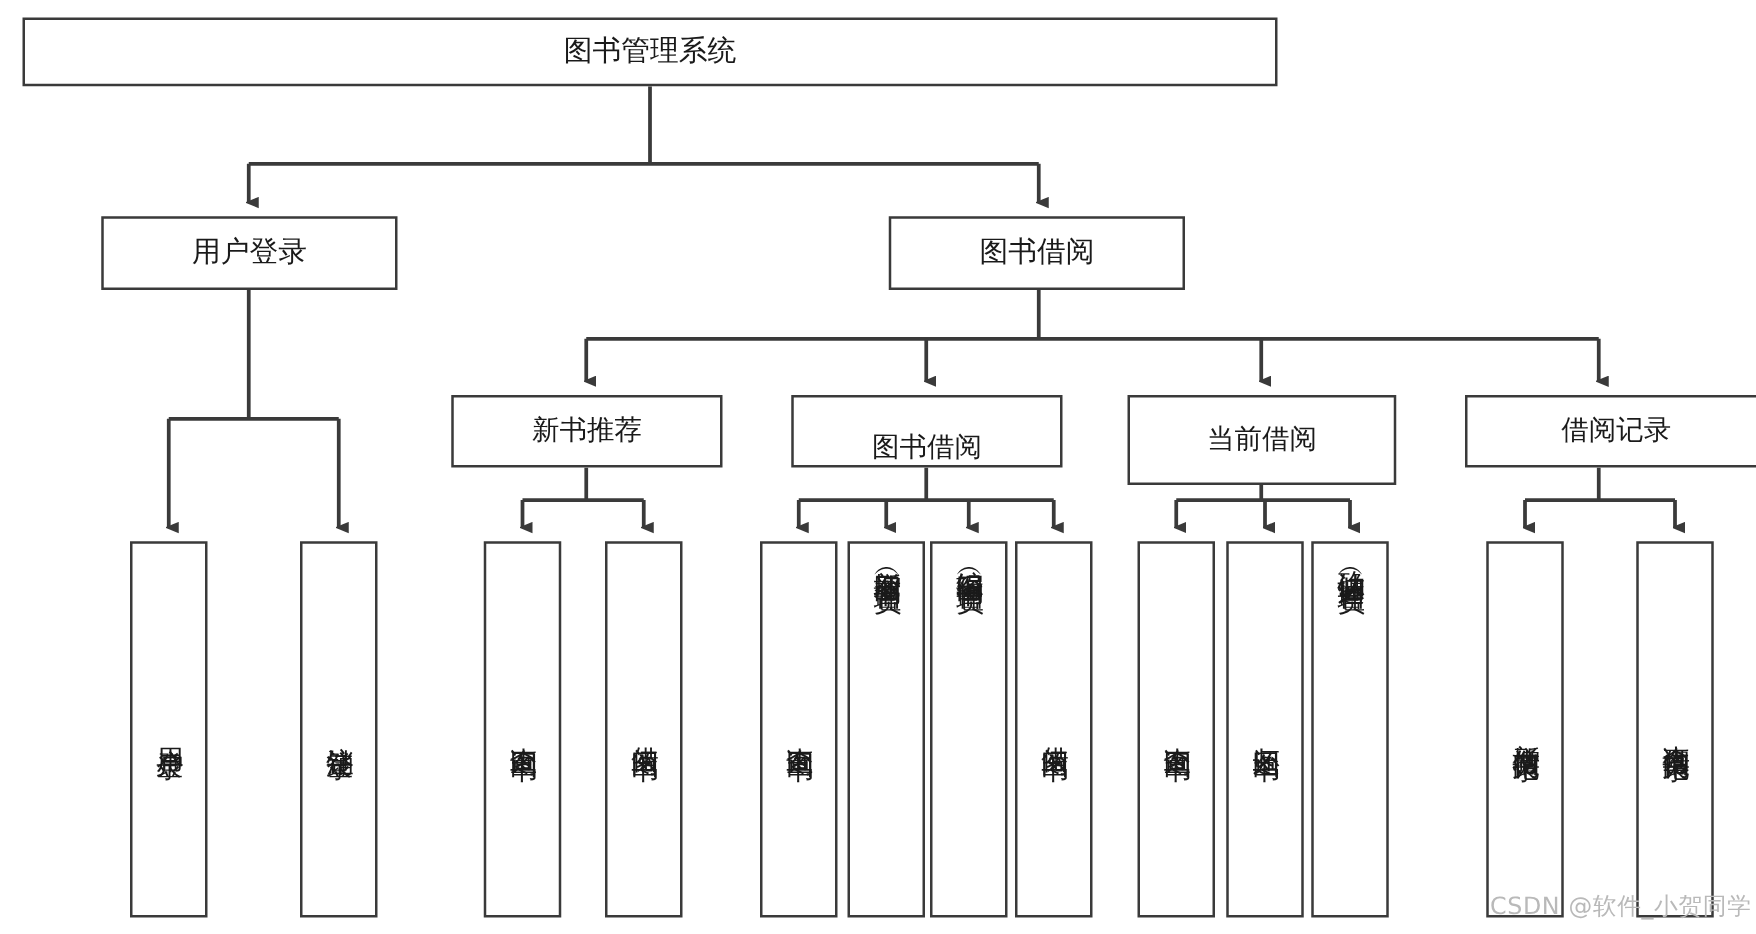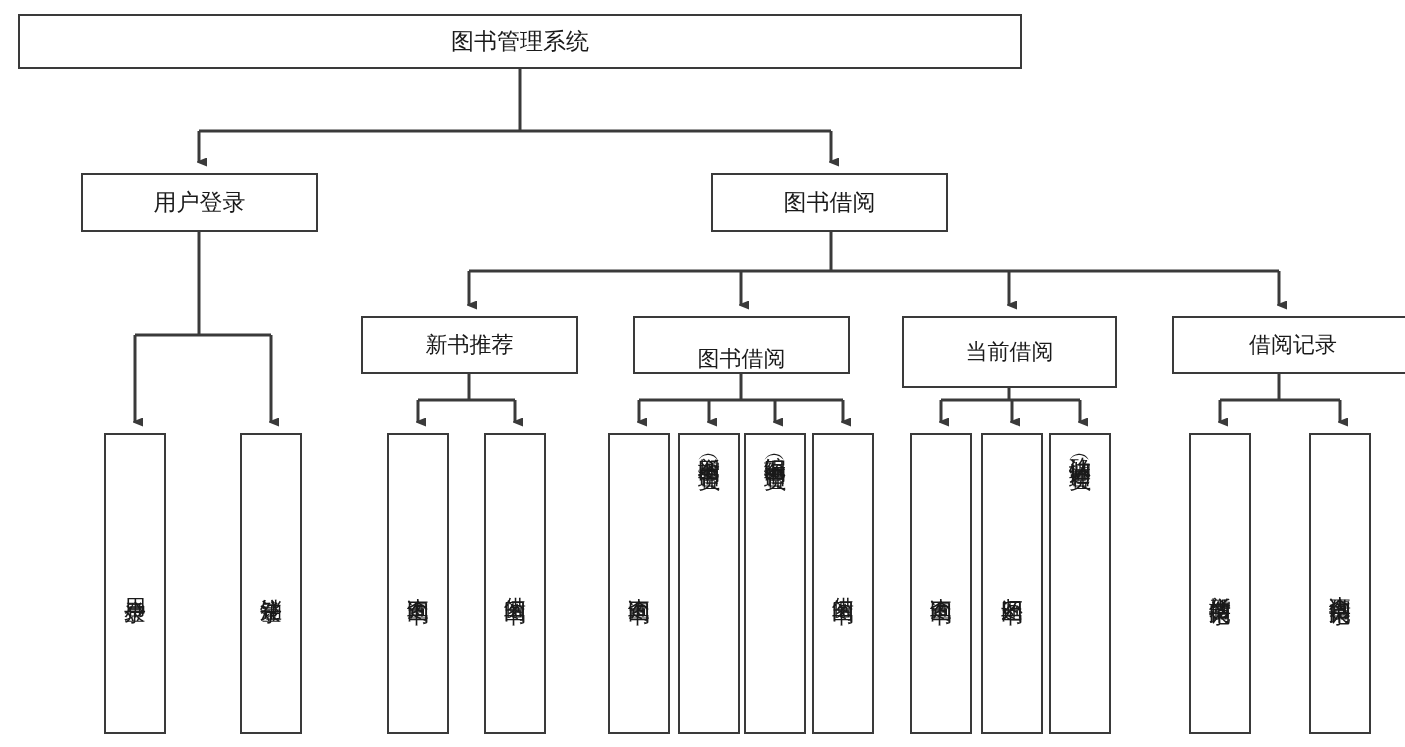--- a/index.html
+++ b/index.html
@@ -189,14 +189,15 @@
     <span class="label">确认归还（管理员）</span>
   </div>
 
   <div class="node leaf v-mid" style="left:1189px; top:433px; width:62px; height:301px;">
     <span class="label">新增借阅记录</span>
   </div>
   <div class="node leaf v-mid" style="left:1309px; top:433px; width:62px; height:301px;">
     <span class="label">查询借阅记录</span>
   </div>
 
+  <div class="watermark">CSDN @软件_小贺同学</div>
 
 </div>
 
 </body></html>

